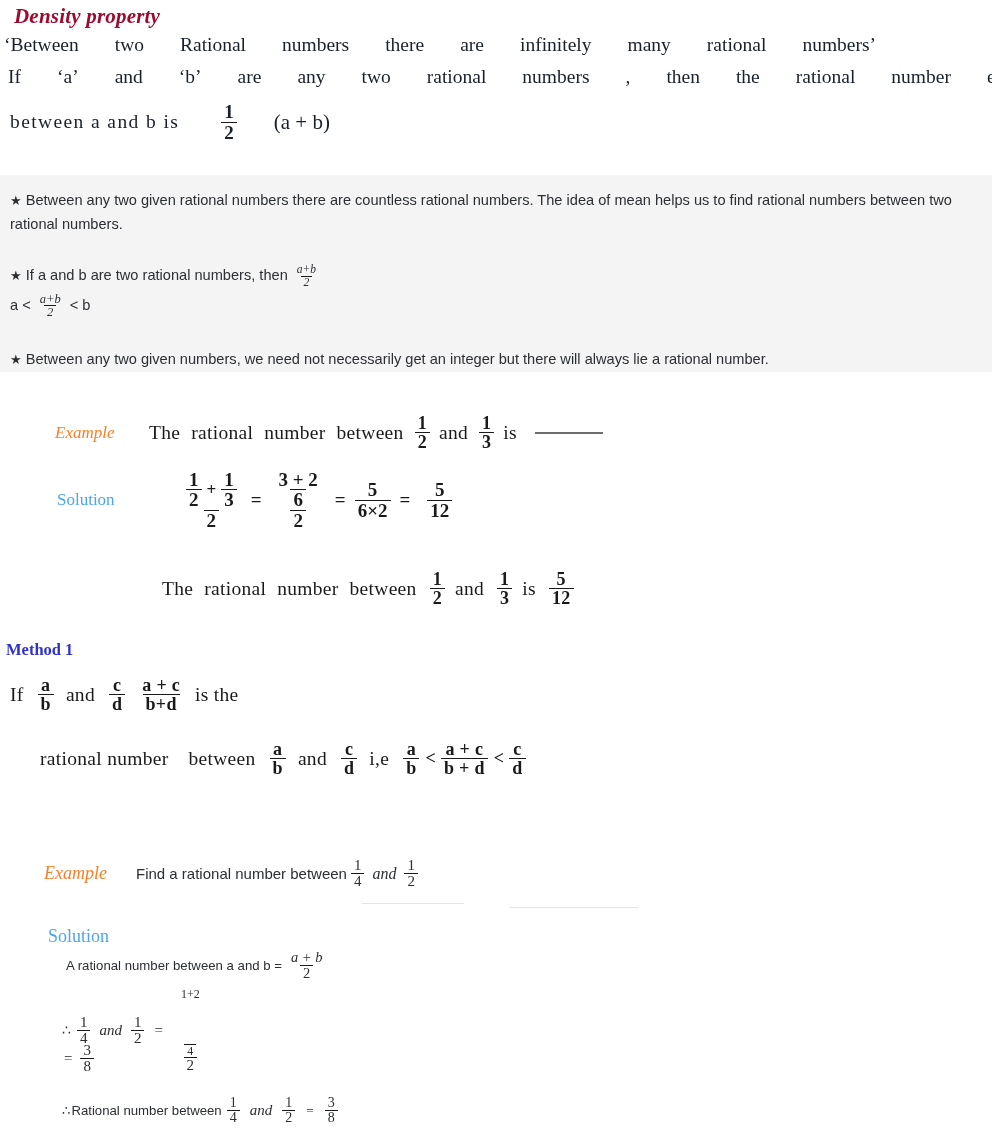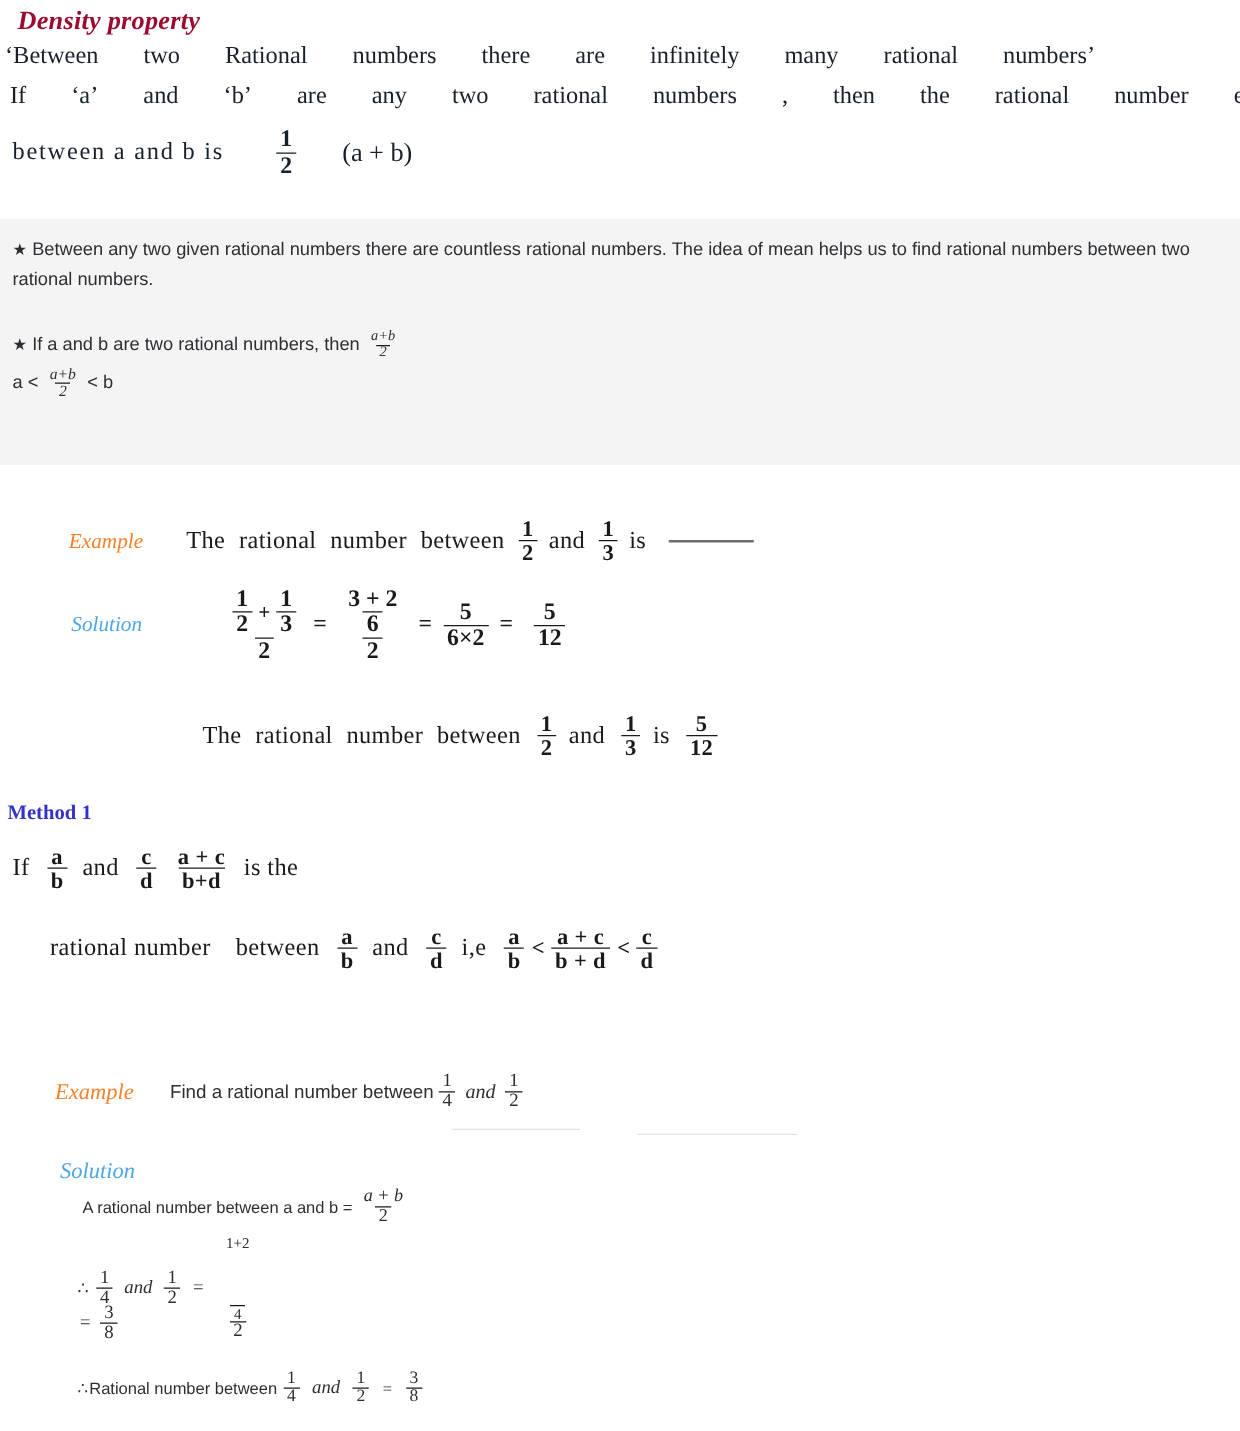--- a/index.html
+++ b/index.html
@@ -86,21 +86,20 @@
   .star { font-size: 13px; }
   .nfrac { font-size: 11.5px; font-style: italic; font-family: "Liberation Serif", serif; }
   .nfrac.big { font-size: 12.5px; }
 
   
   .lbl-example {
     font-style: italic;
     color: #f5812a;
   }
   .lbl-solution {
-    font-style: italic;
     color: #4da6e8;
   }
 
   
   .ex1 {
     position: absolute;
     left: 55px;
     top: 414px;
     display: flex;
     align-items: center;
@@ -359,20 +358,24 @@
     <div class="b2line2">
       <span>a &lt;</span>
       <span class="frac frac-thin nfrac big">
         <span class="num">a+b</span>
         <span class="den">2</span>
       </span>
       <span>&lt; b</span>
     </div>
   </div>
 
+  <div class="bul b3">
+    <span class="star">★</span>
+    <span>Between any two given numbers, we need not necessarily get an integer but there will always lie a rational number.</span>
+  </div>
 </div>
 
 <div class="ex1">
   <span class="lbl-example">Example</span>
   <span class="stmt">
     <span class="w">The</span>
     <span class="w">rational</span>
     <span class="w">number</span>
     <span class="w">between</span>
     <span class="frac fr">

